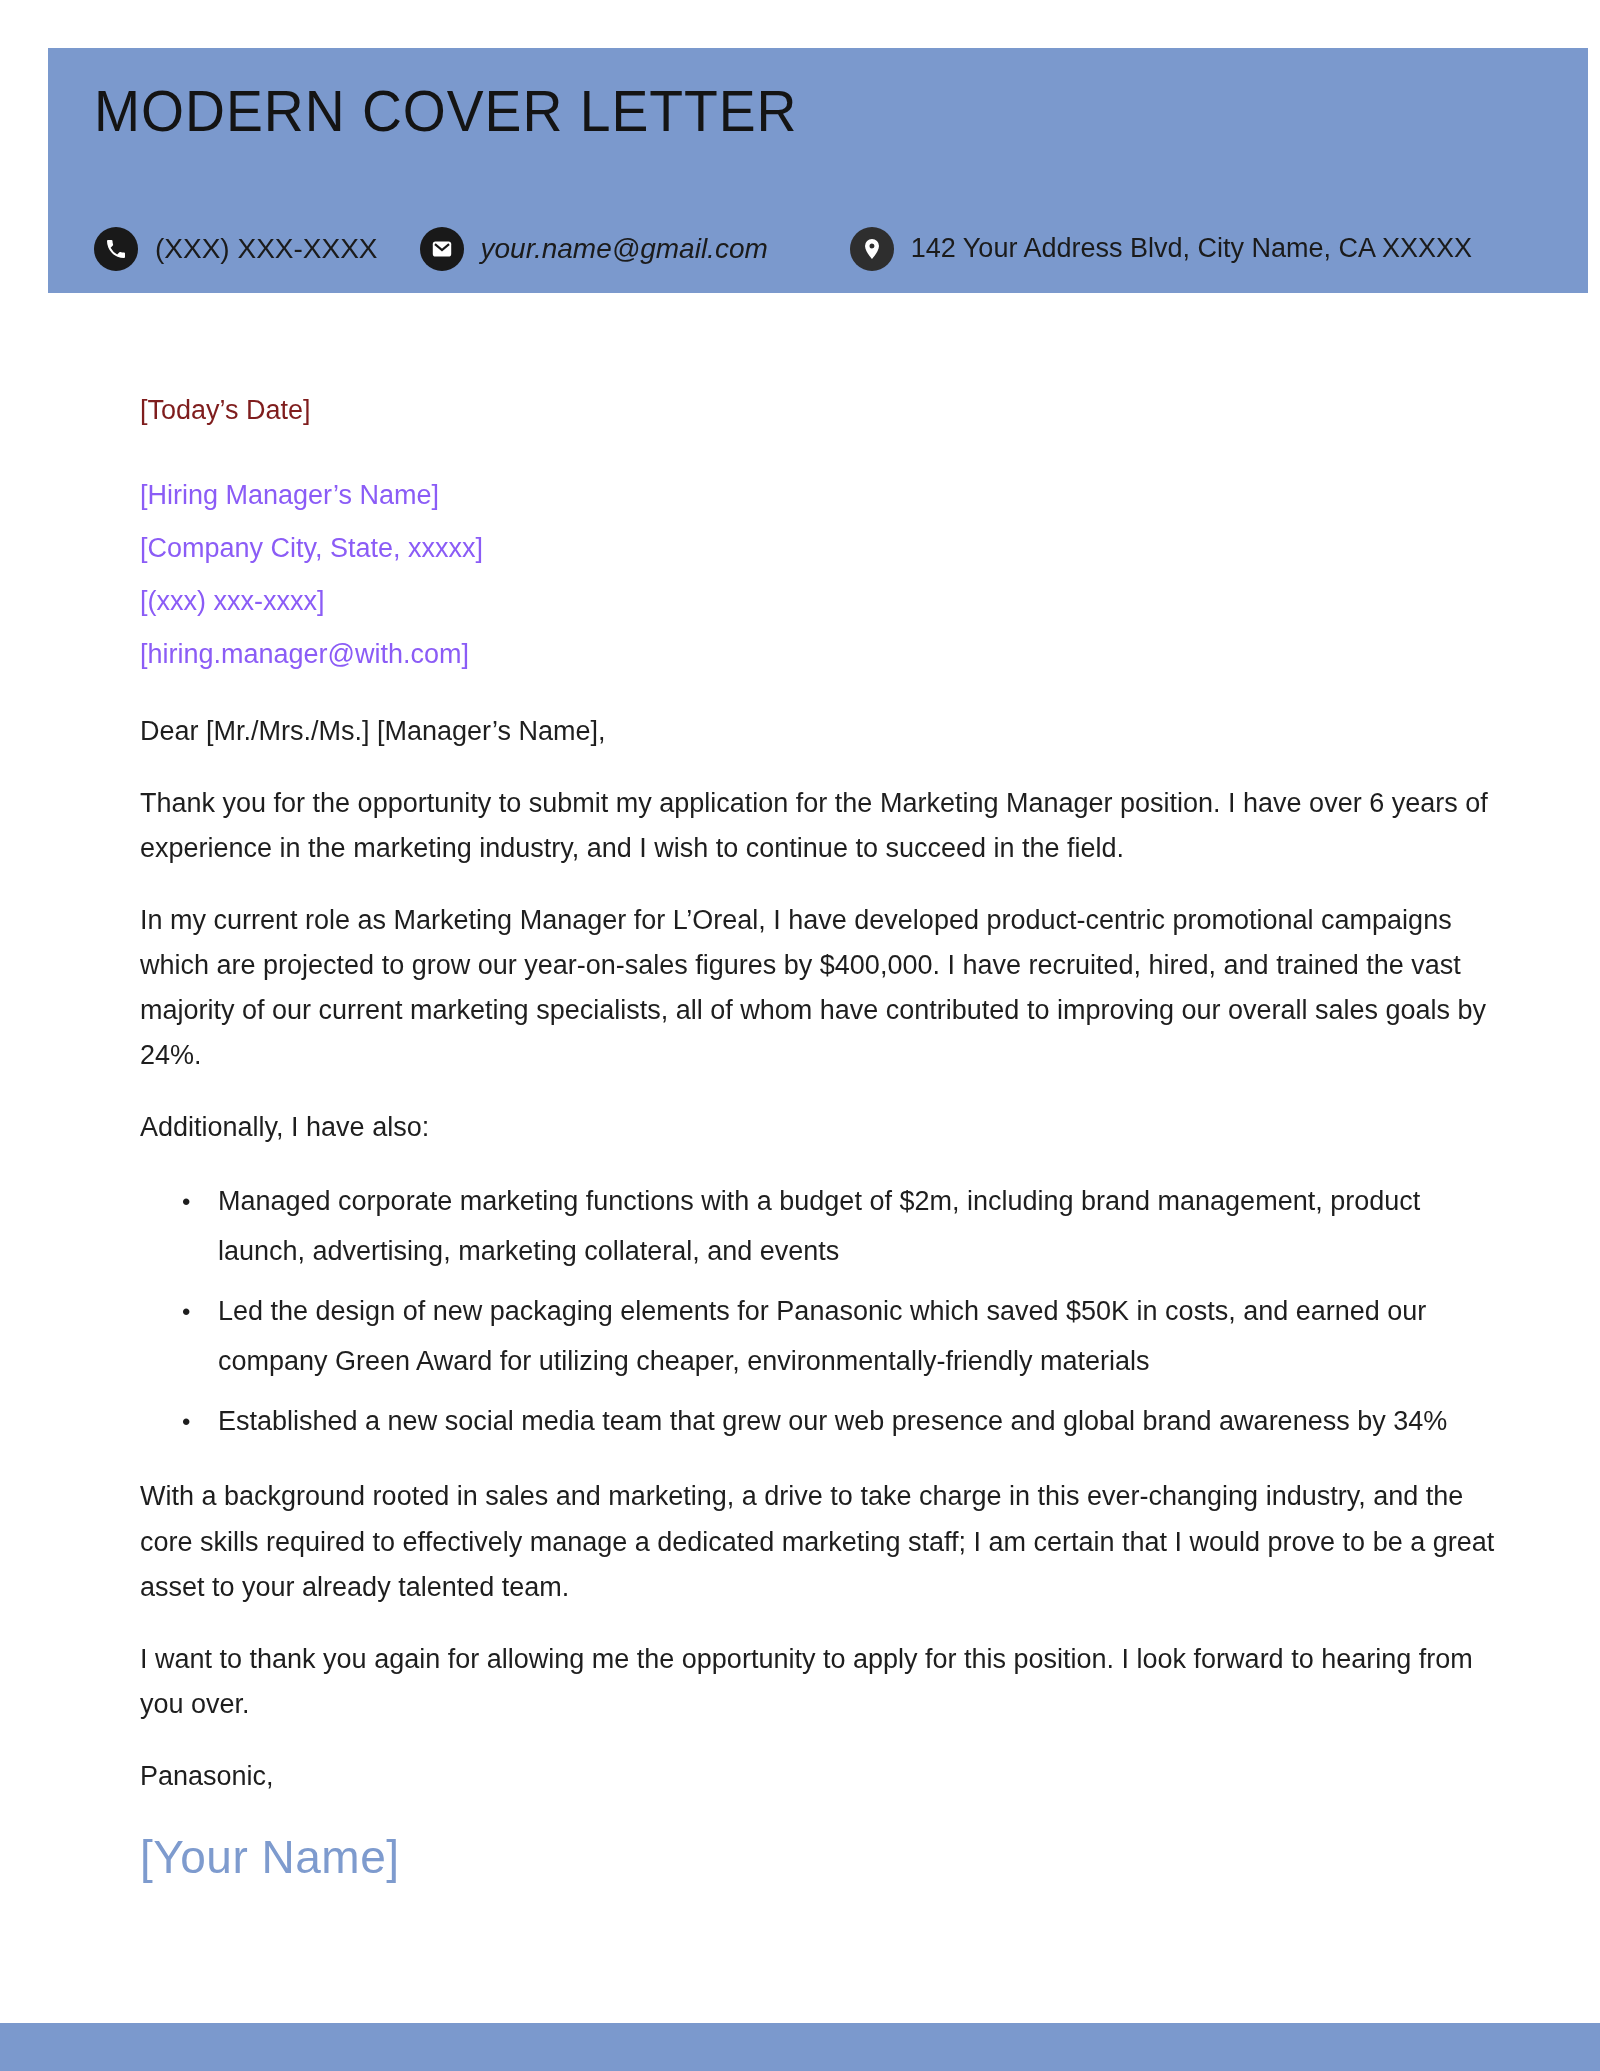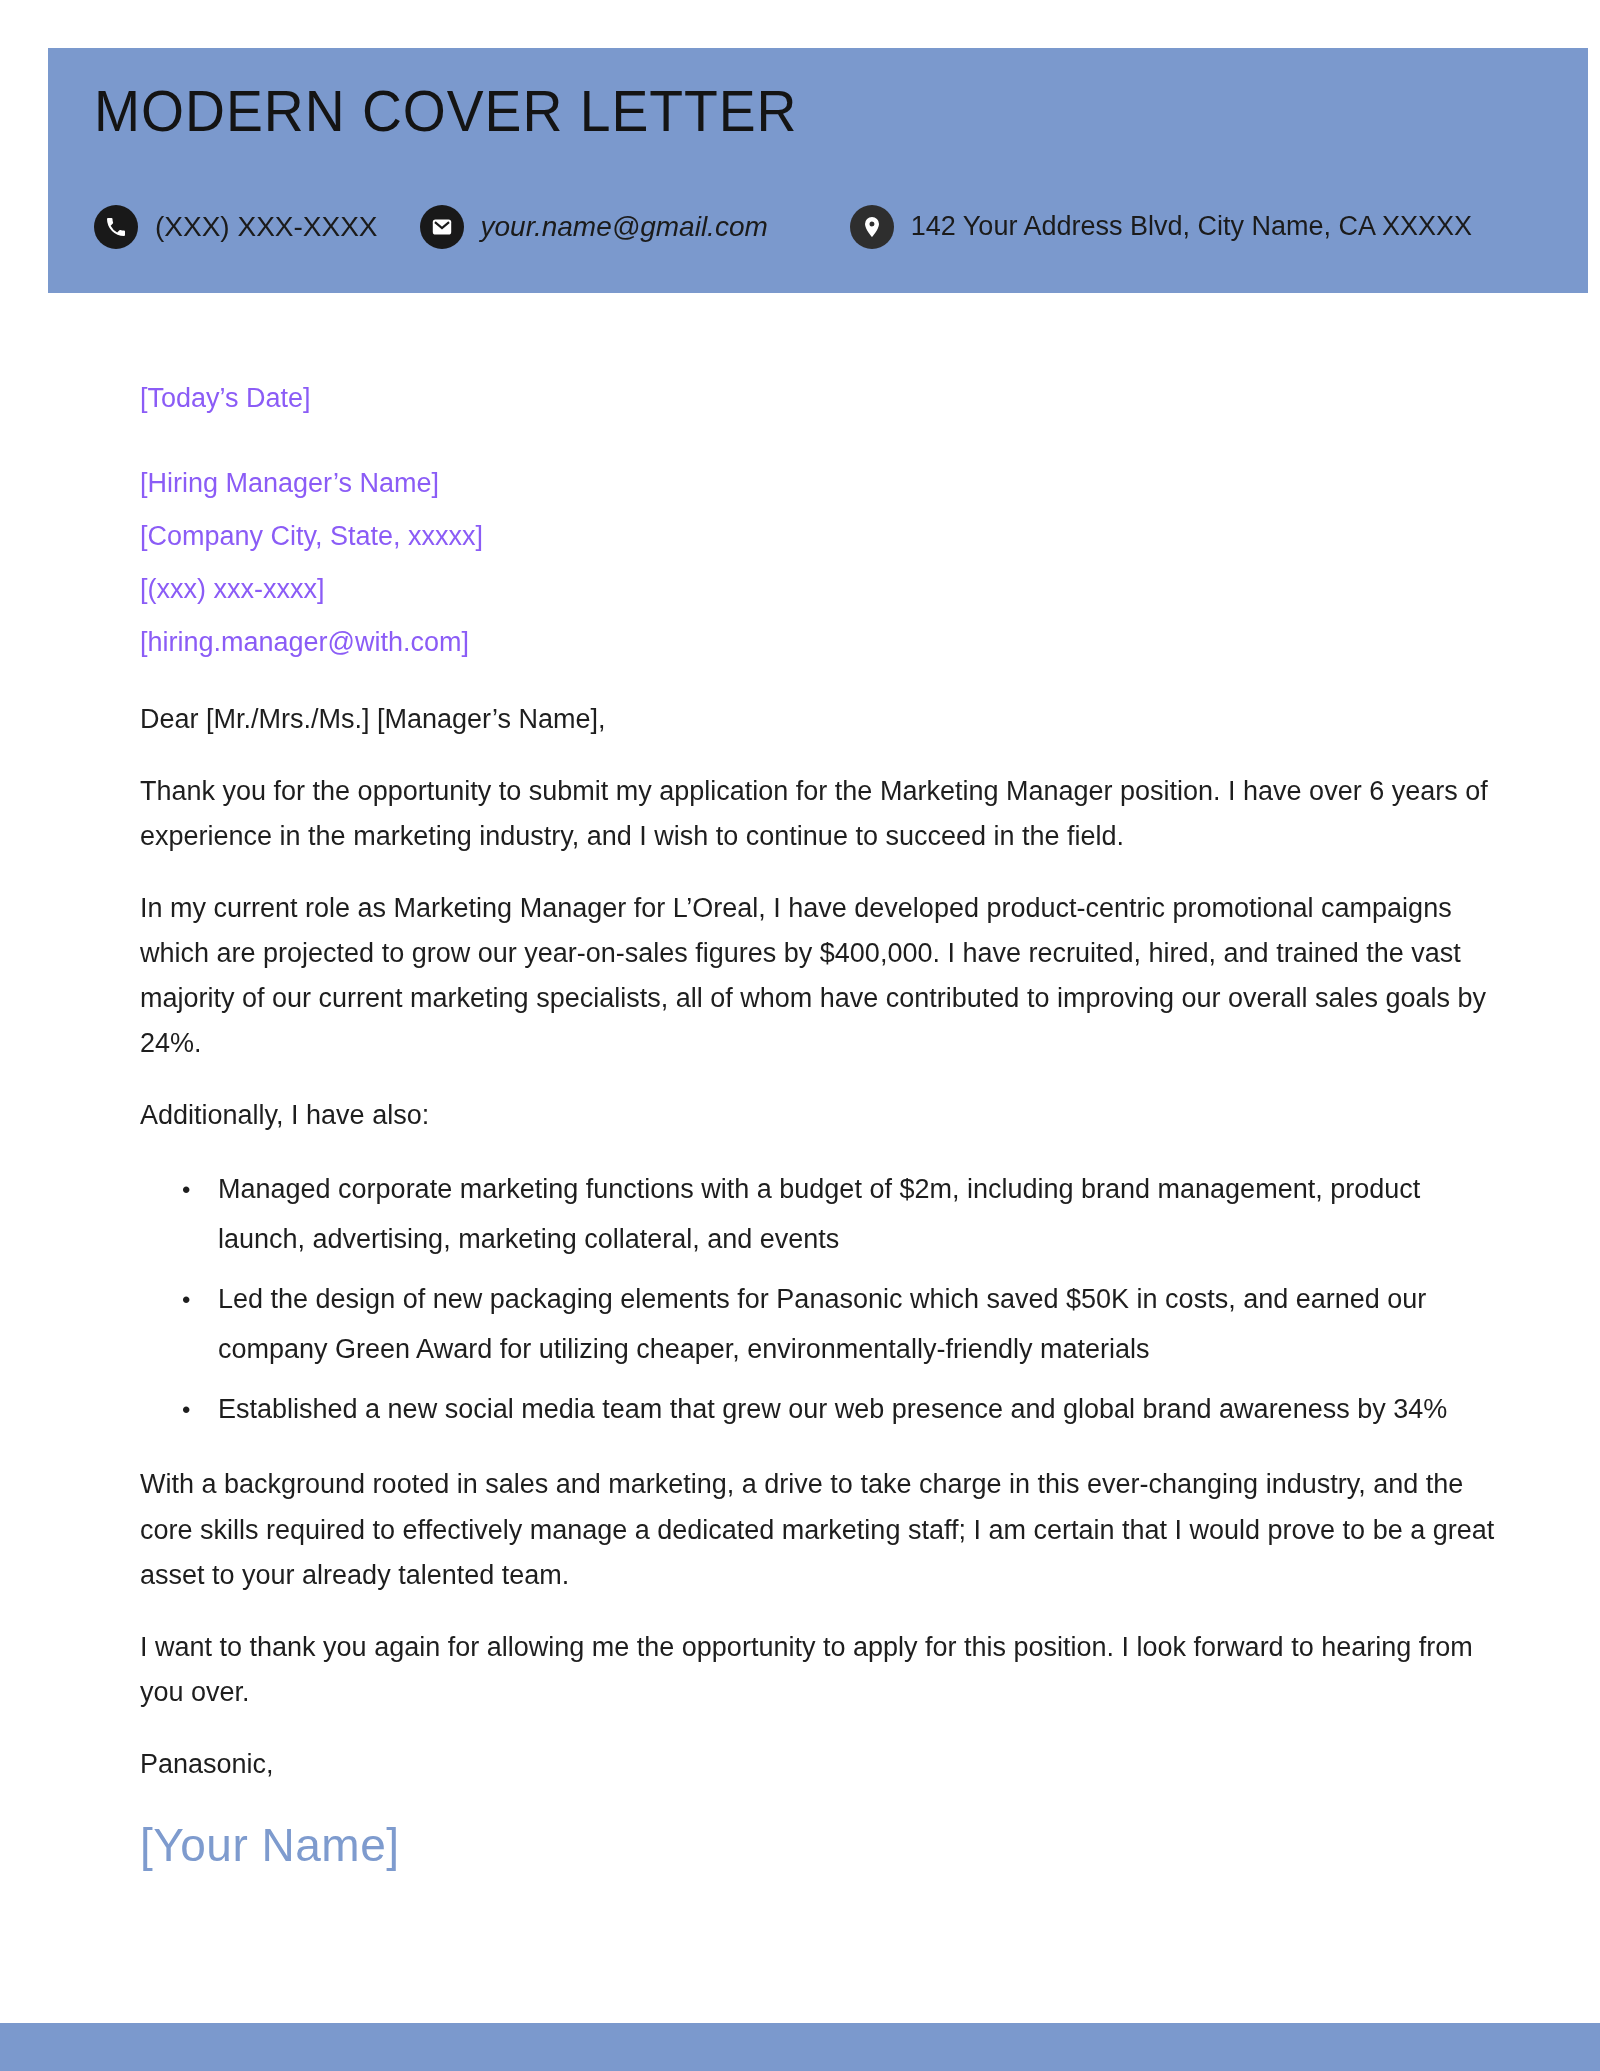--- a/index.html
+++ b/index.html
@@ -26,21 +26,21 @@
     letter-spacing:1px;
     color:#141414;
     line-height:1.1;
     transform:scaleX(0.97);
     transform-origin:left center;
     white-space:nowrap;
   }
   .contact-row{
     display:flex;
     align-items:center;
-    margin-top:62px;
+    margin-top:84px;
   }
   .contact-item{display:flex;align-items:center;}
   .contact-item .icon-circle{
     width:44px;height:44px;border-radius:50%;
     background:#191919;
     display:flex;align-items:center;justify-content:center;
     flex:0 0 auto;
   }
   .contact-item.loc .icon-circle{background:#2e2e2e;}
   .contact-item .icon-circle svg{display:block;}
@@ -52,21 +52,21 @@
   }
   .contact-item.email{margin-left:42px;font-style:italic;}
   .contact-item.loc{margin-left:82px;}
   .contact-item.loc .contact-text{font-size:27px;}
 
   
   .content{
     position:absolute;left:140px;top:372px;width:1358px;
     font-size:27px;line-height:1.67;color:#1e1e1e;
   }
-  .date-line{margin:4px 0 36px 0;color:#8b5cf6;}
+  .date-line{margin:16px 0 36px 0;color:#7f1d1d;}
   .recipient{color:#8b5cf6;}
   .recipient div{line-height:1.96;}
   .greeting{margin:28px 0 0 0;}
   .para{margin:27px 0 0 0;}
   .bullet-list{
     list-style:none;
     margin:27px 0 0 0;
     padding:0 0 0 42px;
   }
   .bullet-list li{

